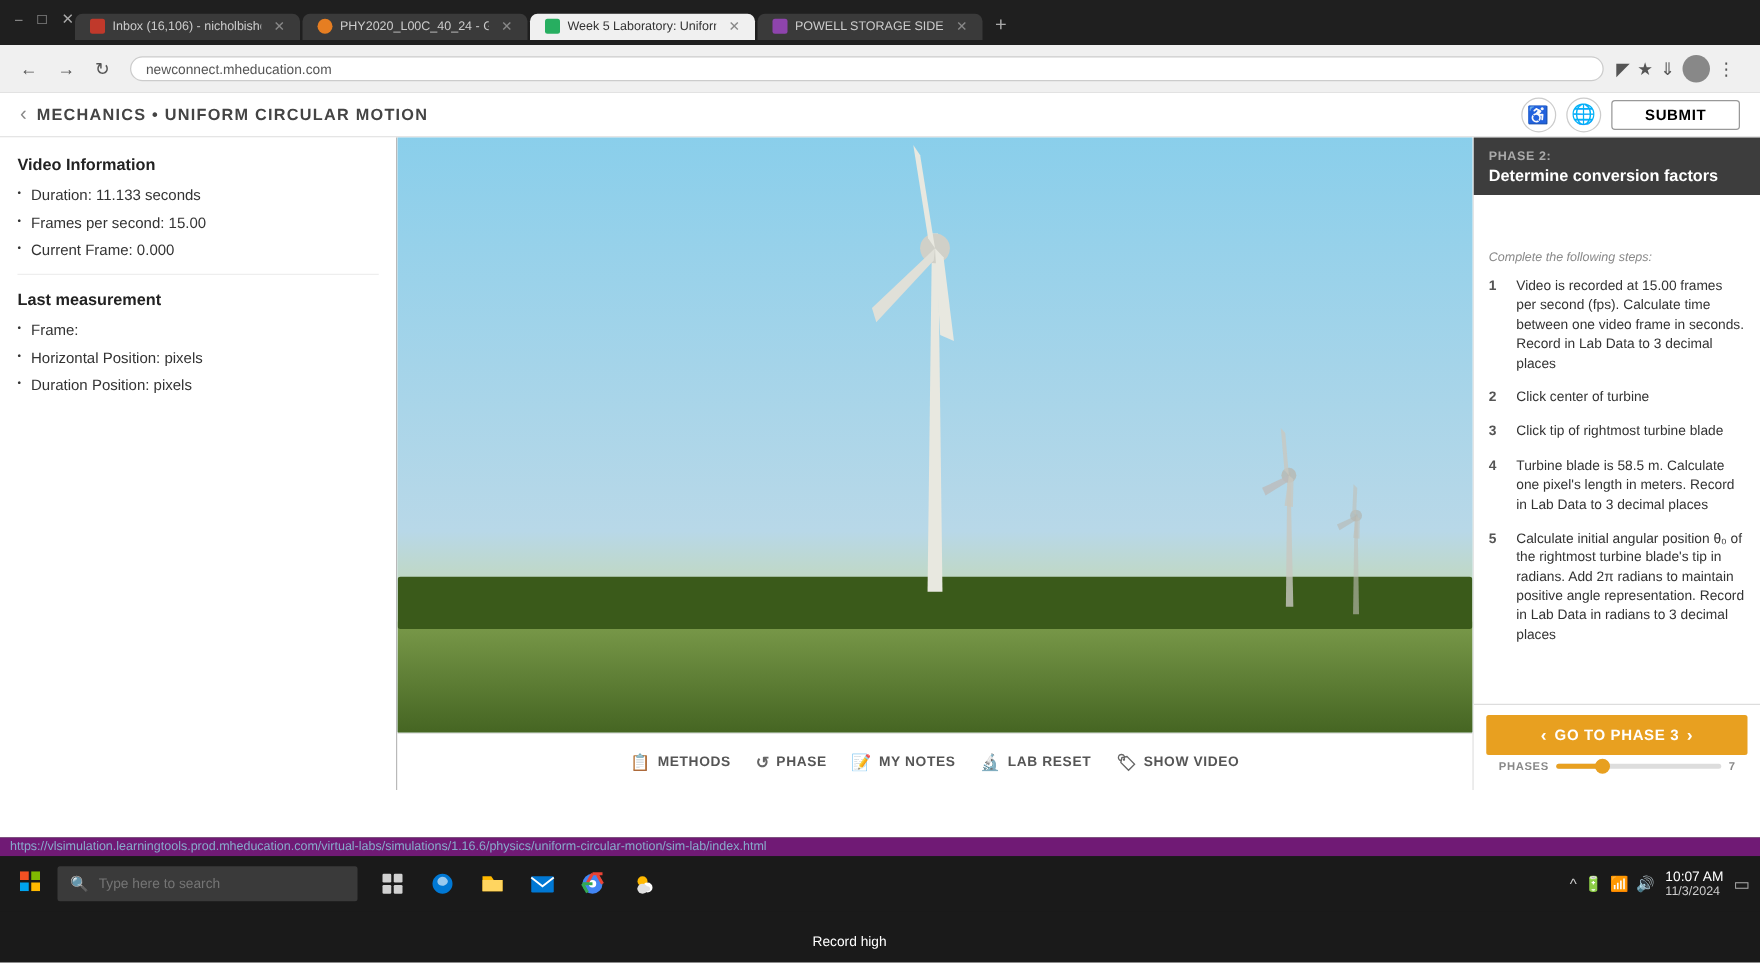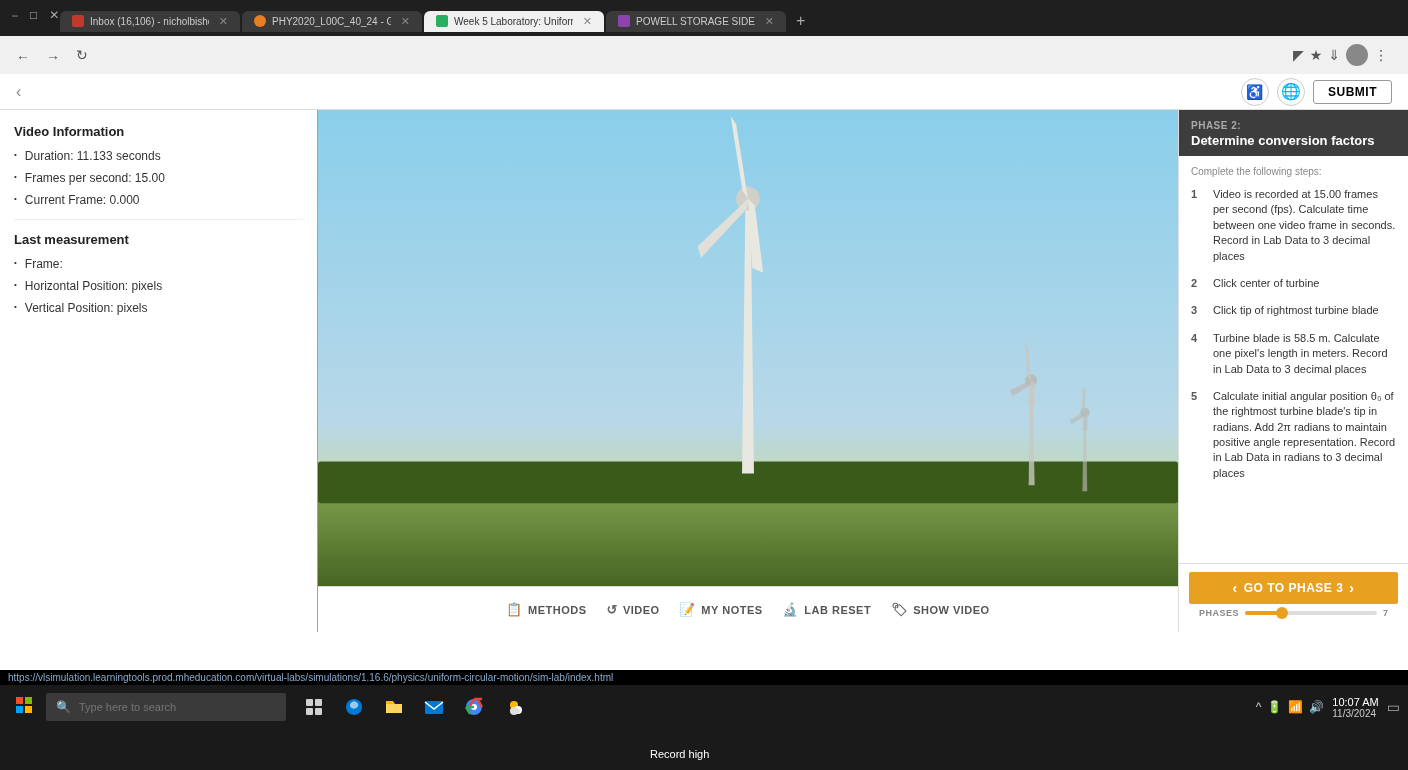--- a/index.html
+++ b/index.html
@@ -26,21 +26,21 @@
     .browser-action-btn { background: none; border: none; color: #555; font-size: 14px; cursor: pointer; }
 
     
     .app-container { background: white; width: 100%; height: 596px; }
 
     
     .app-header { background: white; border-bottom: 1px solid #ddd; padding: 0 16px; height: 36px; display: flex; align-items: center; justify-content: space-between; }
     .breadcrumb { display: flex; align-items: center; gap: 6px; font-size: 12px; color: #555; font-weight: 600; letter-spacing: 0.5px; }
     .header-actions { display: flex; align-items: center; gap: 8px; }
     .header-icon-btn { background: none; border: none; cursor: pointer; color: #555; font-size: 16px; width: 28px; height: 28px; display: flex; align-items: center; justify-content: center; border-radius: 50%; border: 1px solid #ccc; }
-    .submit-btn { background: white; border: 1px solid #999; padding: 4px 14px; font-size: 12px; font-weight: 600; cursor: pointer; border-radius: 3px; letter-spacing: 0.5px; }
+    .submit-btn { background: white; border: 1px solid #999; padding: 4px 26px; font-size: 12px; font-weight: 600; cursor: pointer; border-radius: 3px; letter-spacing: 0.5px; }
 
     
     .sub-header { background: white; border-bottom: 1px solid #ddd; padding: 0 16px; height: 38px; display: flex; align-items: center; gap: 0; }
     .sub-tab { padding: 8px 14px; font-size: 11px; font-weight: 600; letter-spacing: 0.5px; cursor: pointer; color: #666; border-bottom: 3px solid transparent; }
     .sub-tab.active { background: #2e7d32; color: white; border-bottom: 3px solid #2e7d32; }
 
     
     .main-layout { display: flex; height: calc(596px - 74px); }
 
     
@@ -58,21 +58,21 @@
     .video-toolbar { height: 46px; background: white; border-top: 1px solid #ddd; display: flex; align-items: center; justify-content: center; gap: 20px; }
     .toolbar-btn { display: flex; align-items: center; gap: 5px; font-size: 11px; color: #555; font-weight: 600; letter-spacing: 0.5px; cursor: pointer; background: none; border: none; }
     .toolbar-icon { font-size: 13px; color: #666; }
 
     
     .right-panel { width: 230px; background: white; border-left: 1px solid #ddd; display: flex; flex-direction: column; flex-shrink: 0; }
     .phase-header { background: #3d3d3d; color: white; padding: 10px 12px 8px; }
     .phase-label { font-size: 10px; color: #aaa; font-weight: 600; letter-spacing: 0.5px; }
     .phase-title { font-size: 13px; font-weight: 700; color: white; margin-top: 2px; }
     .phase-content { flex: 1; padding: 10px 12px; overflow-y: auto; }
-    .steps-intro { font-size: 10px; color: #888; margin-bottom: 10px; }
+    .steps-intro { font-size: 10px; color: #888; font-style: italic; margin-bottom: 10px; margin-top: 35px; }
     .step-item { display: flex; gap: 8px; margin-bottom: 12px; font-size: 11px; color: #333; line-height: 1.4; }
     .step-number { font-weight: 700; color: #555; font-size: 11px; min-width: 14px; }
     .step-text { flex: 1; }
 
     .phase-footer { padding: 8px 10px; border-top: 1px solid #ddd; background: white; }
     .goto-phase-btn { width: 100%; background: #e8a020; color: white; border: none; padding: 8px 0; font-size: 12px; font-weight: 700; letter-spacing: 0.5px; cursor: pointer; border-radius: 2px; display: flex; align-items: center; justify-content: center; gap: 6px; }
     .phases-bar { padding: 4px 10px 6px; display: flex; align-items: center; gap: 6px; }
     .phases-label { font-size: 9px; color: #888; font-weight: 600; letter-spacing: 0.5px; }
     .phases-track { flex: 1; height: 4px; background: #ddd; border-radius: 2px; position: relative; }
     .phases-progress { position: absolute; left: 0; top: 0; height: 100%; background: #e8a020; width: 28%; border-radius: 2px; }
@@ -86,21 +86,21 @@
     .search-icon { color: #aaa; font-size: 12px; }
     .search-input { background: none; border: none; color: #ccc; font-size: 11px; outline: none; width: 180px; }
     .taskbar-apps { display: flex; align-items: center; gap: 4px; margin-left: 4px; }
     .taskbar-app { width: 36px; height: 36px; display: flex; align-items: center; justify-content: center; cursor: pointer; border-radius: 2px; }
     .taskbar-app svg { width: 20px; height: 20px; }
     .taskbar-right { margin-left: auto; display: flex; align-items: center; gap: 8px; }
     .sys-tray { display: flex; align-items: center; gap: 6px; }
     .tray-icon { color: #ccc; font-size: 12px; cursor: pointer; }
     .clock { color: white; font-size: 11px; text-align: right; }
     .clock-date { font-size: 10px; color: #ccc; }
-    .status-bar { background: #000000; padding: 2px 8px; font-size: 10px; color: #88aacc; }
+    .status-bar { background: #701a75; padding: 2px 8px; font-size: 10px; color: #88aacc; }
 
     
     .video-bg { width: 100%; height: 100%; background: linear-gradient(180deg, #87ceeb 0%, #b0d4e8 60%, #c8dda8 80%, #5a7a3a 100%); position: relative; }
   </style>
 </head>
 <body>
 
 <div class="browser-chrome">
 
   <div class="tab-bar">
@@ -136,36 +136,40 @@
     </div>
 
     <div class="tab-new">+</div>
   </div>
 
   <div class="address-bar">
     <div class="nav-btns">
       <button class="nav-btn">←</button>
       <button class="nav-btn">→</button>
       <button class="nav-btn">↻</button>
+    </div>
+    <div class="address-input">
+      <span style="color:#555;font-size:11px;">newconnect.mheducation.com</span>
     </div>
     <div class="browser-actions">
       <button class="browser-action-btn">◤</button>
       <button class="browser-action-btn">★</button>
       <button class="browser-action-btn">⇓</button>
       <div style="width:22px;height:22px;background:#888;border-radius:50%;cursor:pointer;"></div>
       <button class="browser-action-btn">⋮</button>
     </div>
   </div>
 </div>
 
 <div class="app-container">
 
   <div class="app-header">
     <div style="display:flex;align-items:center;gap:8px;">
       <button class="back-btn" style="background:none;border:none;font-size:16px;color:#888;cursor:pointer;">‹</button>
+      <span class="breadcrumb" style="font-size:13px;font-weight:700;color:#444;letter-spacing:1px;">MECHANICS • UNIFORM CIRCULAR MOTION</span>
     </div>
     <div class="header-actions">
       <button class="header-icon-btn" style="font-size:14px;">♿</button>
       <button class="header-icon-btn">🌐</button>
       <button class="submit-btn">SUBMIT</button>
     </div>
   </div>
 
 
   <div class="main-layout">
@@ -191,21 +195,21 @@
       <div class="info-item">
         <span class="bullet">•</span>
         <span>Frame:</span>
       </div>
       <div class="info-item">
         <span class="bullet">•</span>
         <span>Horizontal Position: pixels</span>
       </div>
       <div class="info-item">
         <span class="bullet">•</span>
-        <span>Vertical Position: pixels</span>
+        <span>Duration Position: pixels</span>
       </div>
     </div>
 
     <div class="video-area">
       <div class="video-frame">
 
         <div class="video-bg">
           <svg width="100%" height="100%" viewBox="0 0 720 430" preserveAspectRatio="xMidYMid slice">
 
             <defs>
@@ -251,21 +255,21 @@
         </div>
       </div>
 
       <div class="video-toolbar">
         <button class="toolbar-btn">
           <span class="toolbar-icon">📋</span>
           <span>METHODS</span>
         </button>
         <button class="toolbar-btn">
           <span class="toolbar-icon">↺</span>
-          <span>VIDEO</span>
+          <span>PHASE</span>
         </button>
         <button class="toolbar-btn">
           <span class="toolbar-icon">📝</span>
           <span>MY NOTES</span>
         </button>
         <button class="toolbar-btn">
           <span class="toolbar-icon">🔬</span>
           <span>LAB RESET</span>
         </button>
         <button class="toolbar-btn">

